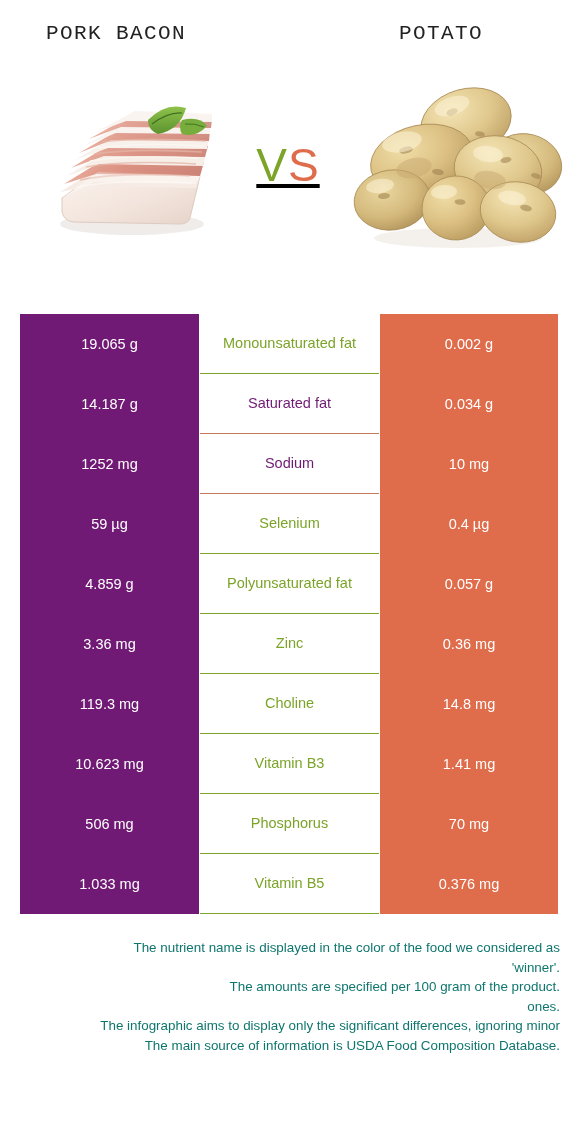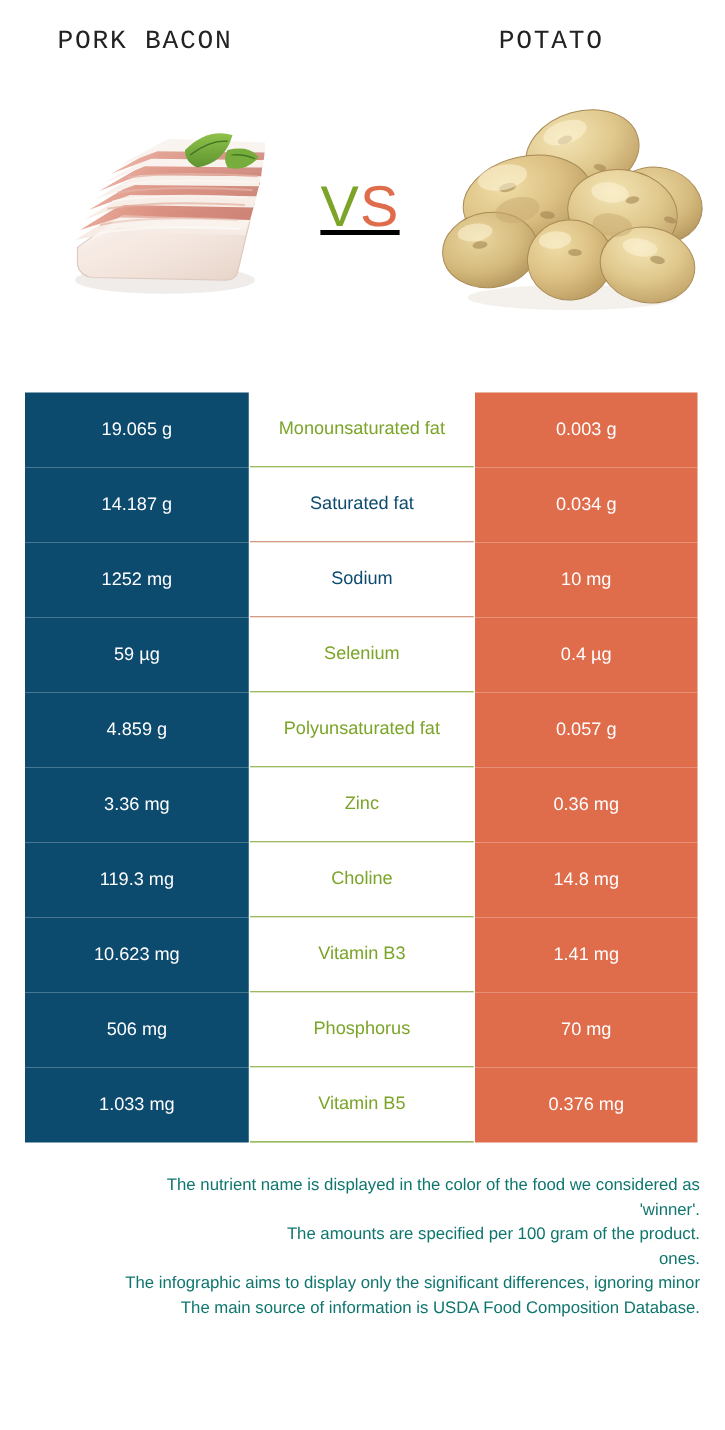--- a/index.html
+++ b/index.html
@@ -96,36 +96,36 @@
     align-items: center;
     justify-content: center;
     box-sizing: border-box;
     font-family: "Liberation Sans", sans-serif;
     font-size: 14.5px;
     line-height: 1;
     white-space: nowrap;
   }
   .cell-left {
     width: 179px;
-    background: #0c4a6e;
+    background: #701a75;
     color: #ffffff;
   }
   .cell-mid {
     width: 179px;
     margin: 0 1px;
     background: #ffffff;
     color: #7ba428;
     font-weight: 400;
     border-bottom: 1px solid #7ba428;
   }
   .row:last-child .cell-mid {
     border-bottom: 1px solid #7ba428;
   }
   .cell-mid.loser {
-    color: #0c4a6e;
+    color: #701a75;
     border-bottom-color: #c57a5c;
   }
   .cell-right {
     width: 178px;
     background: #df6c4b;
     color: #ffffff;
   }
 
   
   .footer {
@@ -266,21 +266,21 @@
         <ellipse cx="172" cy="126" rx="14" ry="7" transform="rotate(10 172 126)"></ellipse>
         <ellipse cx="40" cy="114" rx="14" ry="7" transform="rotate(-8 40 114)"></ellipse>
       </g>
     </svg>
   </div>
 
   <div class="table">
       <div class="row">
         <div class="cell cell-left">19.065 g</div>
         <div class="cell cell-mid">Monounsaturated fat</div>
-        <div class="cell cell-right">0.003 g</div>
+        <div class="cell cell-right">0.002 g</div>
       </div>
       <div class="row">
         <div class="cell cell-left">14.187 g</div>
         <div class="cell cell-mid loser">Saturated fat</div>
         <div class="cell cell-right">0.034 g</div>
       </div>
       <div class="row">
         <div class="cell cell-left">1252 mg</div>
         <div class="cell cell-mid loser">Sodium</div>
         <div class="cell cell-right">10 mg</div>

